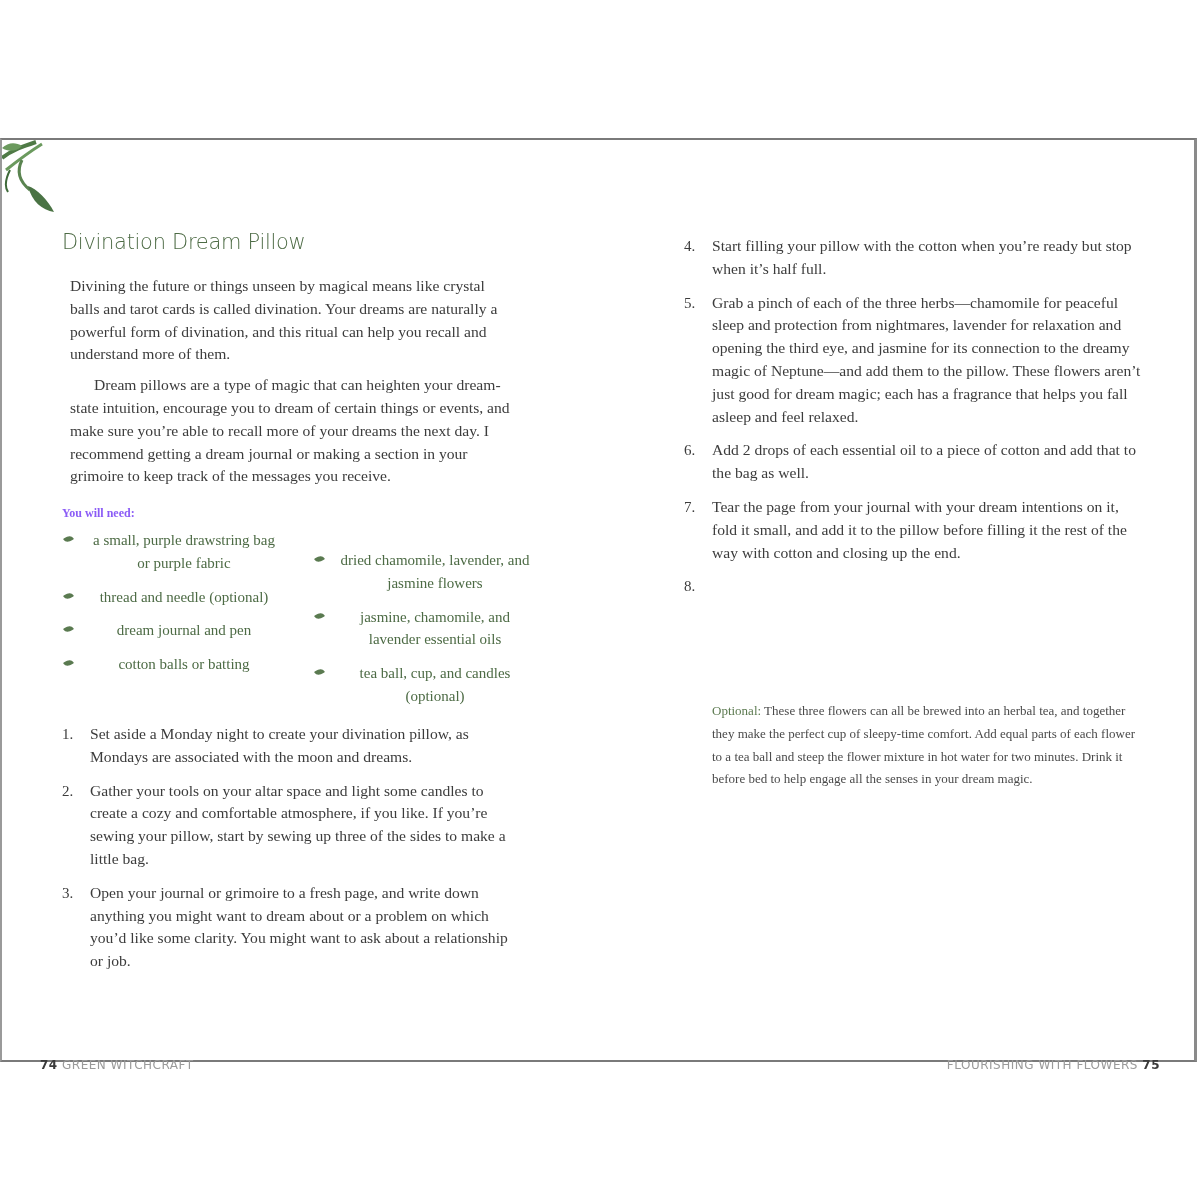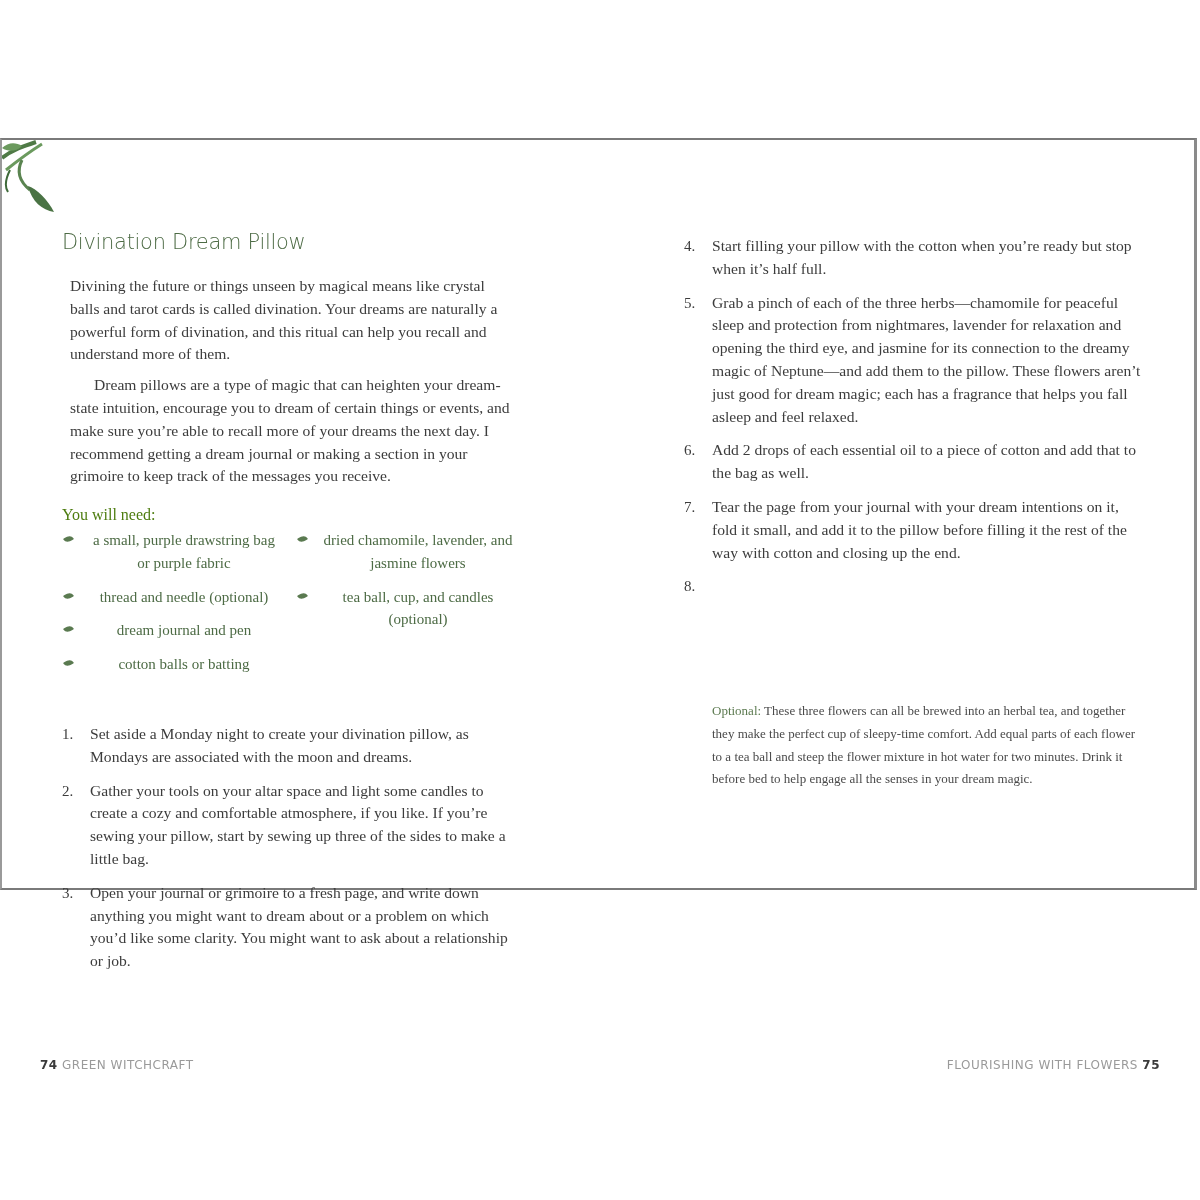--- a/index.html
+++ b/index.html
@@ -13,21 +13,21 @@
       position: relative;
       overflow: hidden;
       font-family: "Liberation Serif", "DejaVu Serif", serif;
       color: #3a3a3a;
     }
     .spread {
       position: absolute;
       left: 0;
       top: 138px;
       width: 1197px;
-      height: 752px;
+      height: 924px;
       border-top: 2px solid #7a7a7a;
       border-bottom: 2px solid #7a7a7a;
       border-right: 3px solid #8a8a8a;
       border-left: 2px solid #9a9a9a;
       background: #ffffff;
       box-sizing: border-box;
       padding-left: 28px;
     }
     .page {
       position: absolute;
@@ -68,32 +68,32 @@
       top: 127px;
       width: 460px;
     }
     .intro p { margin: 8px; }
     .intro p.indent { text-indent: 24px; }
 
     .needs-heading {
       position: absolute;
       left: 60px;
       top: 366px;
-      font-size: 16px;
-      font-weight: normal;
-      color: #4d7c0f;
+      font-size: 12px;
+      font-weight: bold;
+      color: #8b5cf6;
     }
 
     .needs-col {
       position: absolute;
       top: 389px;
       width: 220px;
     }
     .needs-col.c1 { left: 60px; }
-    .needs-col.c2 { left: 294px; }
+    .needs-col.c2 { left: 311px; margin-top: 20px; }
     .need-item {
       position: relative;
       padding-left: 24px;
       font-size: 15px;
       line-height: 22.8px;
       color: #4d6b45;
       margin-bottom: 11px;
       text-align: center;
     }
     .need-item .leaf {
@@ -196,20 +196,24 @@
       </div>
     </div>
 
     <div class="needs-col c2">
       <div class="need-item">
         <span class="leaf"></span>
         <span>dried chamomile, lavender, and jasmine flowers</span>
       </div>
       <div class="need-item">
         <span class="leaf"></span>
+        <span>jasmine, chamomile, and lavender essential oils</span>
+      </div>
+      <div class="need-item">
+        <span class="leaf"></span>
         <span>tea ball, cup, and candles (optional)</span>
       </div>
     </div>
 
     <div class="steps left body-text">
       <div class="step">
         <span class="num">1.</span>
         <span>Set aside a Monday night to create your divination pillow, as Mondays are associated with the moon and dreams.</span>
       </div>
       <div class="step">

